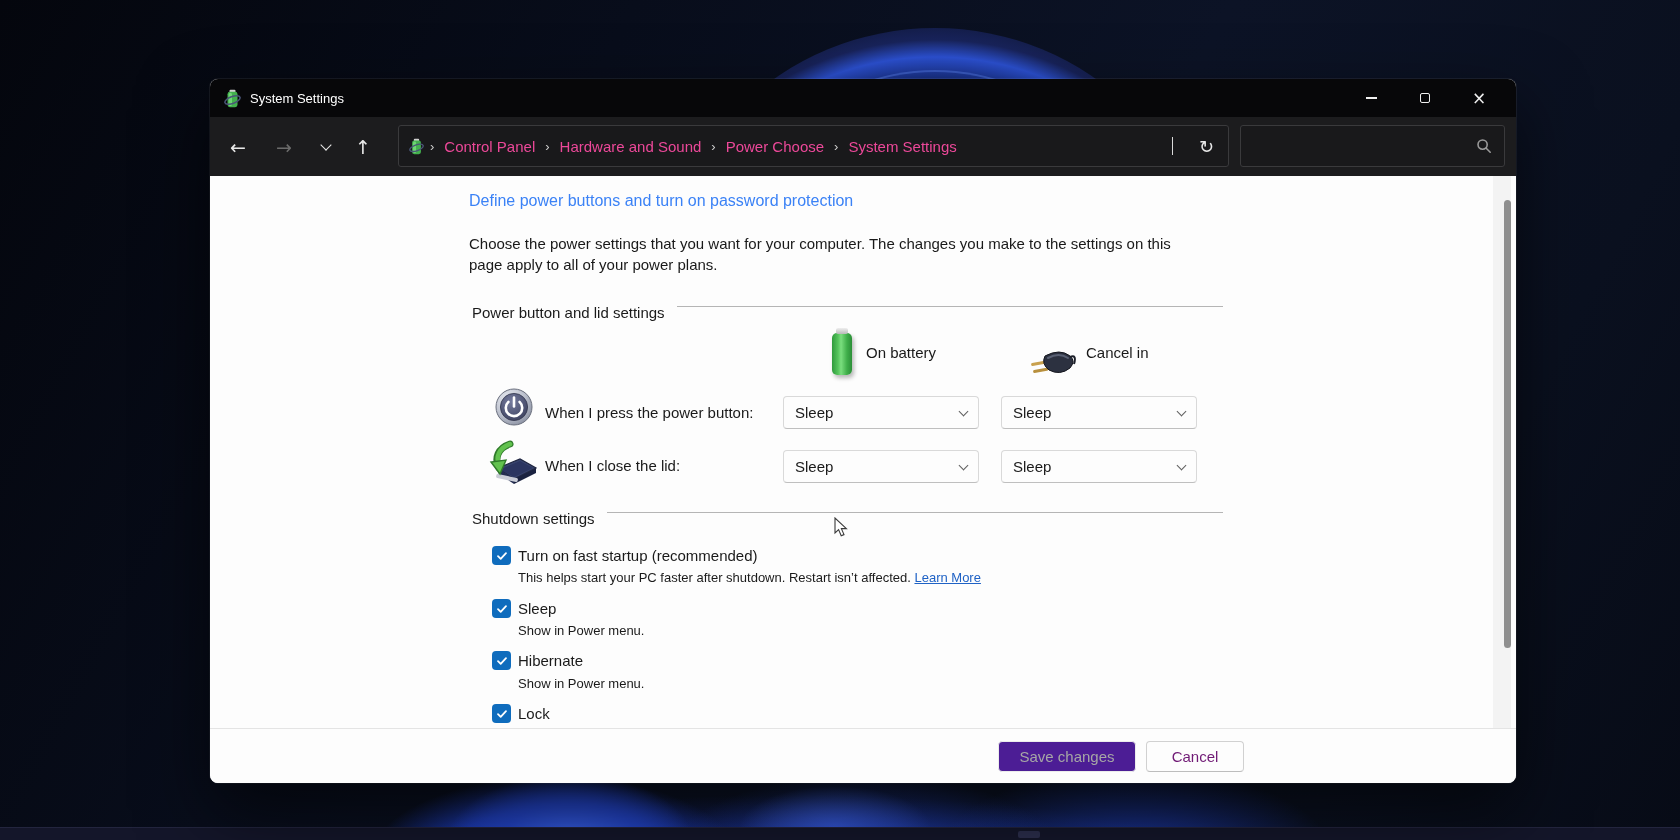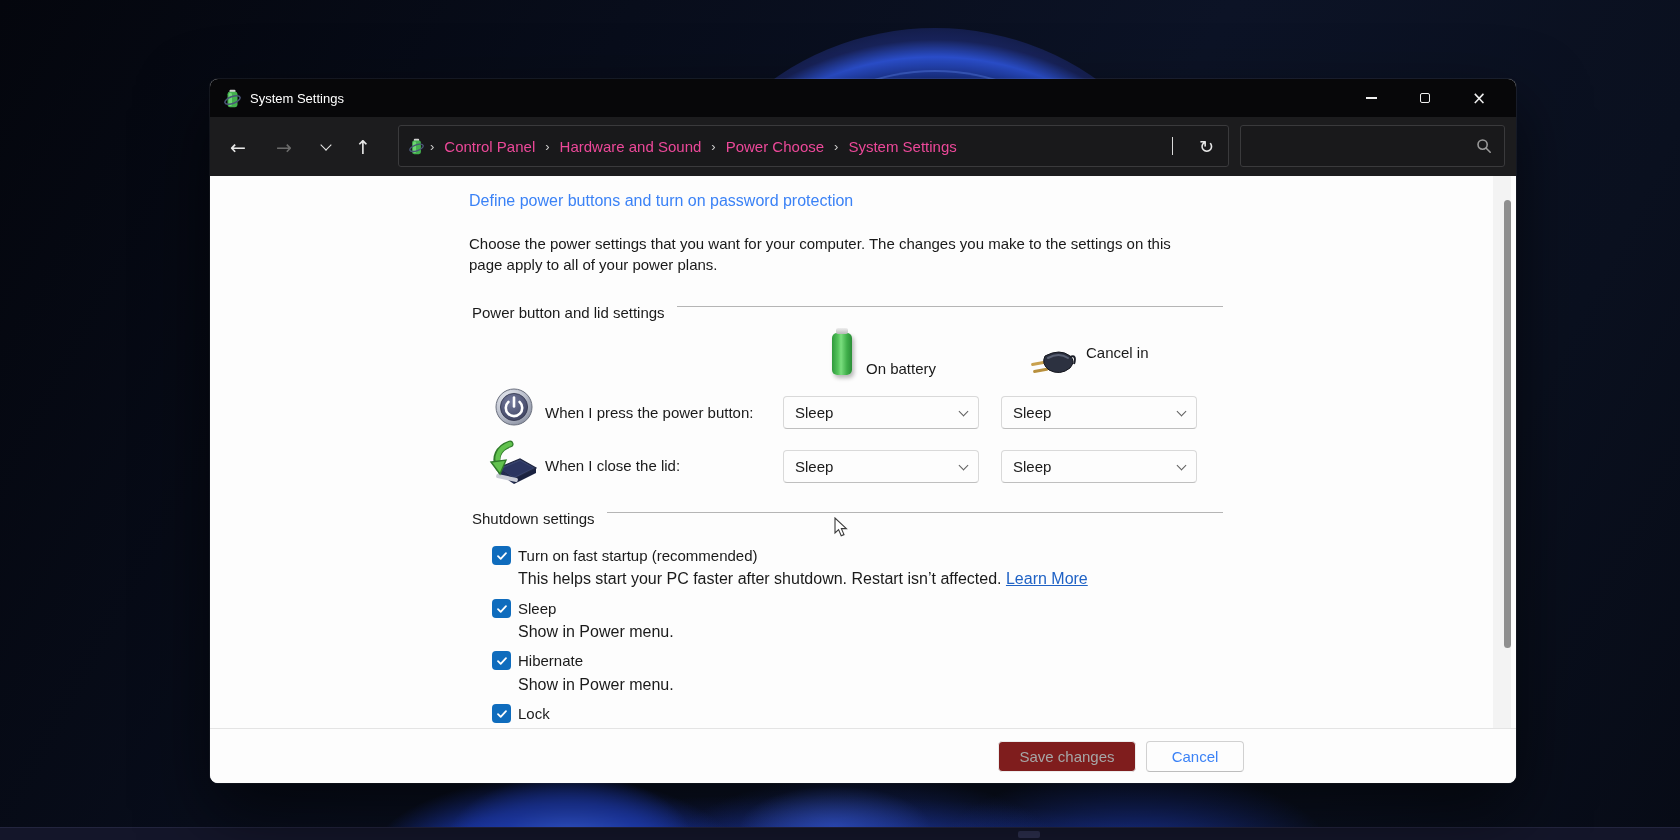--- a/index.html
+++ b/index.html
@@ -71,52 +71,52 @@
   .sec-header{ position:absolute; left:262px; width:751px; display:flex; align-items:flex-start; font-size:15px; color:#1a1a1a; }
   .sec-header .rule{ flex:1; height:1px; background:#b5b5b5; margin-left:12px; margin-top:2px; }
   .sec1{ top:128px; } .sec2{ top:334px; }
 
   .col-bat{ position:absolute; left:622px; top:157px; width:20px; height:42px; border-radius:5px;
     background:linear-gradient(90deg,#2f9a3c 0%,#55c45c 30%,#7ade7e 45%,#3fae4a 75%,#2c8f38 100%);
     box-shadow:2px 3px 4px rgba(0,0,0,.28); }
   .col-bat::before{ content:""; position:absolute; left:4px; top:-5px; width:12px; height:6px; border-radius:2px;
     background:linear-gradient(#efefef,#b9b9b9); }
   .col-label{ position:absolute; top:168px; font-size:15px; color:#1a1a1a; }
-  .lbl-onbat{ left:656px;margin-top:16px; } .lbl-plug{ left:876px; }
+  .lbl-onbat{ left:656px; } .lbl-plug{ left:876px; }
   .col-plug{ position:absolute; left:820px; top:174px; width:46px; height:28px; }
 
   .row-icon-pwr{ position:absolute; left:285px; top:212px; width:38px; height:38px; }
   .row-icon-lid{ position:absolute; left:274px; top:264px; width:54px; height:48px; }
   .row-label{ position:absolute; left:335px; font-size:15px; color:#1a1a1a; }
   .lbl-r1{ top:228px; } .lbl-r2{ top:281px; }
 
   .combo{ position:absolute; width:196px; height:33px; background:#fdfdfd; border:1px solid #d9d9d9;
     border-bottom-color:#bfbfbf; border-radius:4px; display:flex; align-items:center; padding:0 11px; font-size:15px; color:#1a1a1a; }
   .combo .chev-down{ margin-left:auto; width:7px; height:7px; border-color:#5f5f5f; border-width:1.4px; margin-top:-3px; }
   .dd-a1{ left:573px; top:220px; } .dd-b1{ left:791px; top:220px; }
   .dd-a2{ left:573px; top:274px; } .dd-b2{ left:791px; top:274px; }
 
   .cbrow-box{ position:absolute; left:282px; width:19px; height:19px; border-radius:4px; background:#0f6cbd;
     display:flex; align-items:center; justify-content:center; }
   .cbrow-label{ position:absolute; left:308px; font-size:15px; color:#1a1a1a; }
-  .cbrow-desc{ position:absolute; left:308px; font-size:16px; color:#1a1a1a; }
+  .cbrow-desc{ position:absolute; left:308px; font-size:13px; color:#1a1a1a; }
   .cb1{ top:370px; } .cb1-l{ top:371px; } .cb1-d{ top:394px; }
   .cb2{ top:423px; } .cb2-l{ top:424px; } .cb2-d{ top:447px; }
   .cb3{ top:475px; } .cb3-l{ top:476px; } .cb3-d{ top:500px; }
   .cb4{ top:528px; } .cb4-l{ top:529px; }
   .learn-link{ color:#1f62c5; text-decoration:underline; cursor:pointer; }
 
   .scroll-track{ position:absolute; right:5px; top:0; width:18px; height:552px; background:#f3f3f3; }
   .scroll-thumb{ position:absolute; right:5px; top:24px; width:7px; height:448px; border-radius:4px; background:#8f8f8f; }
 
   .footer{ position:absolute; left:0; bottom:0; width:1306px; height:55px; background:#fdfdfd; border-top:1px solid #e4e4e4; }
   .btn{ position:absolute; top:12px; height:31px; border-radius:4px; font-size:15px;
     display:flex; align-items:center; justify-content:center; font-family:"Liberation Sans",sans-serif; }
-  .btn-save{ left:788px; width:138px; background:#7f1d1d; border:1px solid #ececec; color:#a6a6a6; }
-  .btn-cancel{ left:936px; width:98px; background:#fdfdfd; border:1px solid #d1d1d1; border-bottom-color:#bdbdbd; color:#3b82f6; }
+  .btn-save{ left:788px; width:138px; background:#4c1d95; border:1px solid #ececec; color:#a6a6a6; }
+  .btn-cancel{ left:936px; width:98px; background:#fdfdfd; border:1px solid #d1d1d1; border-bottom-color:#bdbdbd; color:#701a75; }
 
   .cursor{ position:absolute; left:624px; top:341px; width:15px; height:21px; }
 </style>
 </head>
 <body>
 
 <div class="bloom-top"></div>
 <div class="bloom-bottom"></div>
 <div class="taskbar">
     <div class="tb-hint"></div>

